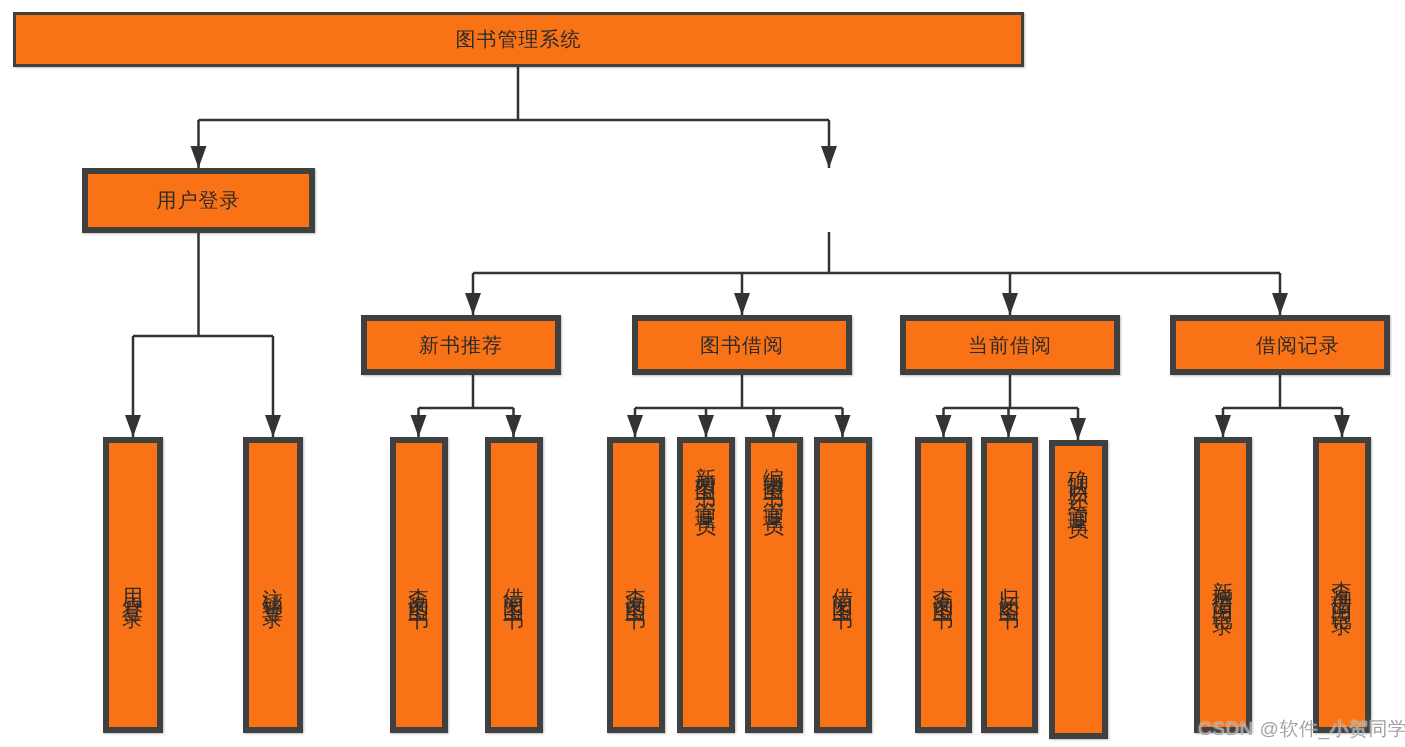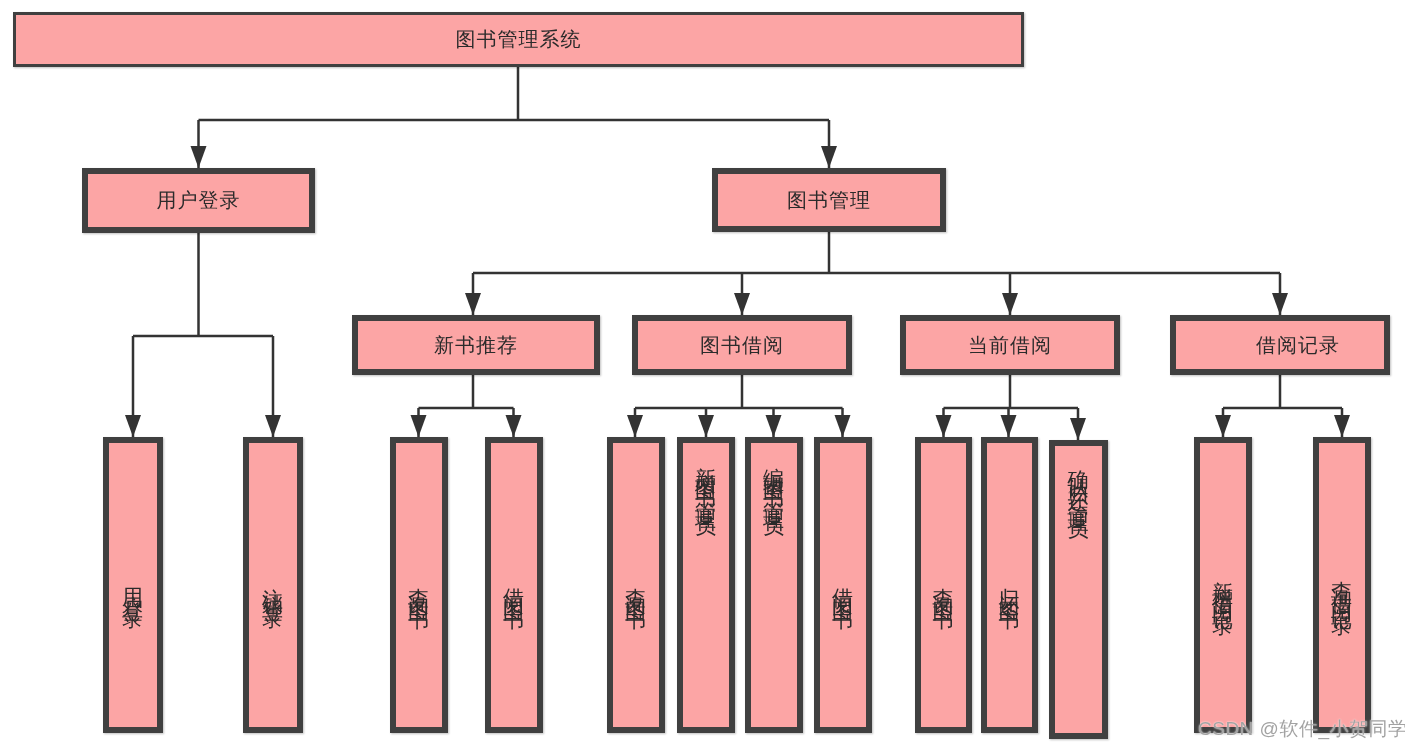--- a/index.html
+++ b/index.html
@@ -7,21 +7,21 @@
     position:relative;
     width:1405px;height:747px;
     background:#ffffff;
     font-family:"Liberation Sans", sans-serif;
     overflow:hidden;
   }
   .node{
     position:absolute;
     box-sizing:border-box;
     border:6px solid #404040;
-    background:#fca5a5;
+    background:#f97316;
     display:flex;
     align-items:center;
     justify-content:center;
     color:#2b2b2b;
     box-shadow:1px 1px 2px rgba(0,0,0,0.25);
   }
   .h-label{
     font-size:20px;
     letter-spacing:1px;
     white-space:nowrap;
@@ -109,25 +109,22 @@
     <polygon points="1334,415 1350,415 1342,437"></polygon>
   </svg>
 
   <div class="node" style="left:13px;top:12px;width:1011px;height:55px;border-width:3px;">
     <span class="h-label">图书管理系统</span>
   </div>
 
   <div class="node" style="left:82px;top:168px;width:233px;height:65px;">
     <span class="h-label">用户登录</span>
   </div>
-  <div class="node" style="left:712px;top:168px;width:234px;height:64px;">
-    <span class="h-label">图书管理</span>
-  </div>
 
-  <div class="node" style="left:352px;top:315px;width:248px;height:60px;">
+  <div class="node" style="left:361px;top:315px;width:200px;height:60px;">
     <span class="h-label">新书推荐</span>
   </div>
   <div class="node" style="left:900px;top:315px;width:220px;height:60px;">
     <span class="h-label">当前借阅</span>
   </div>
   <div class="node" style="left:632px;top:315px;width:220px;height:60px;">
     <span class="h-label">图书借阅</span>
   </div>
   <div class="node" style="left:1170px;top:315px;width:220px;height:60px;padding-left:36px;">
     <span class="h-label">借阅记录</span>

